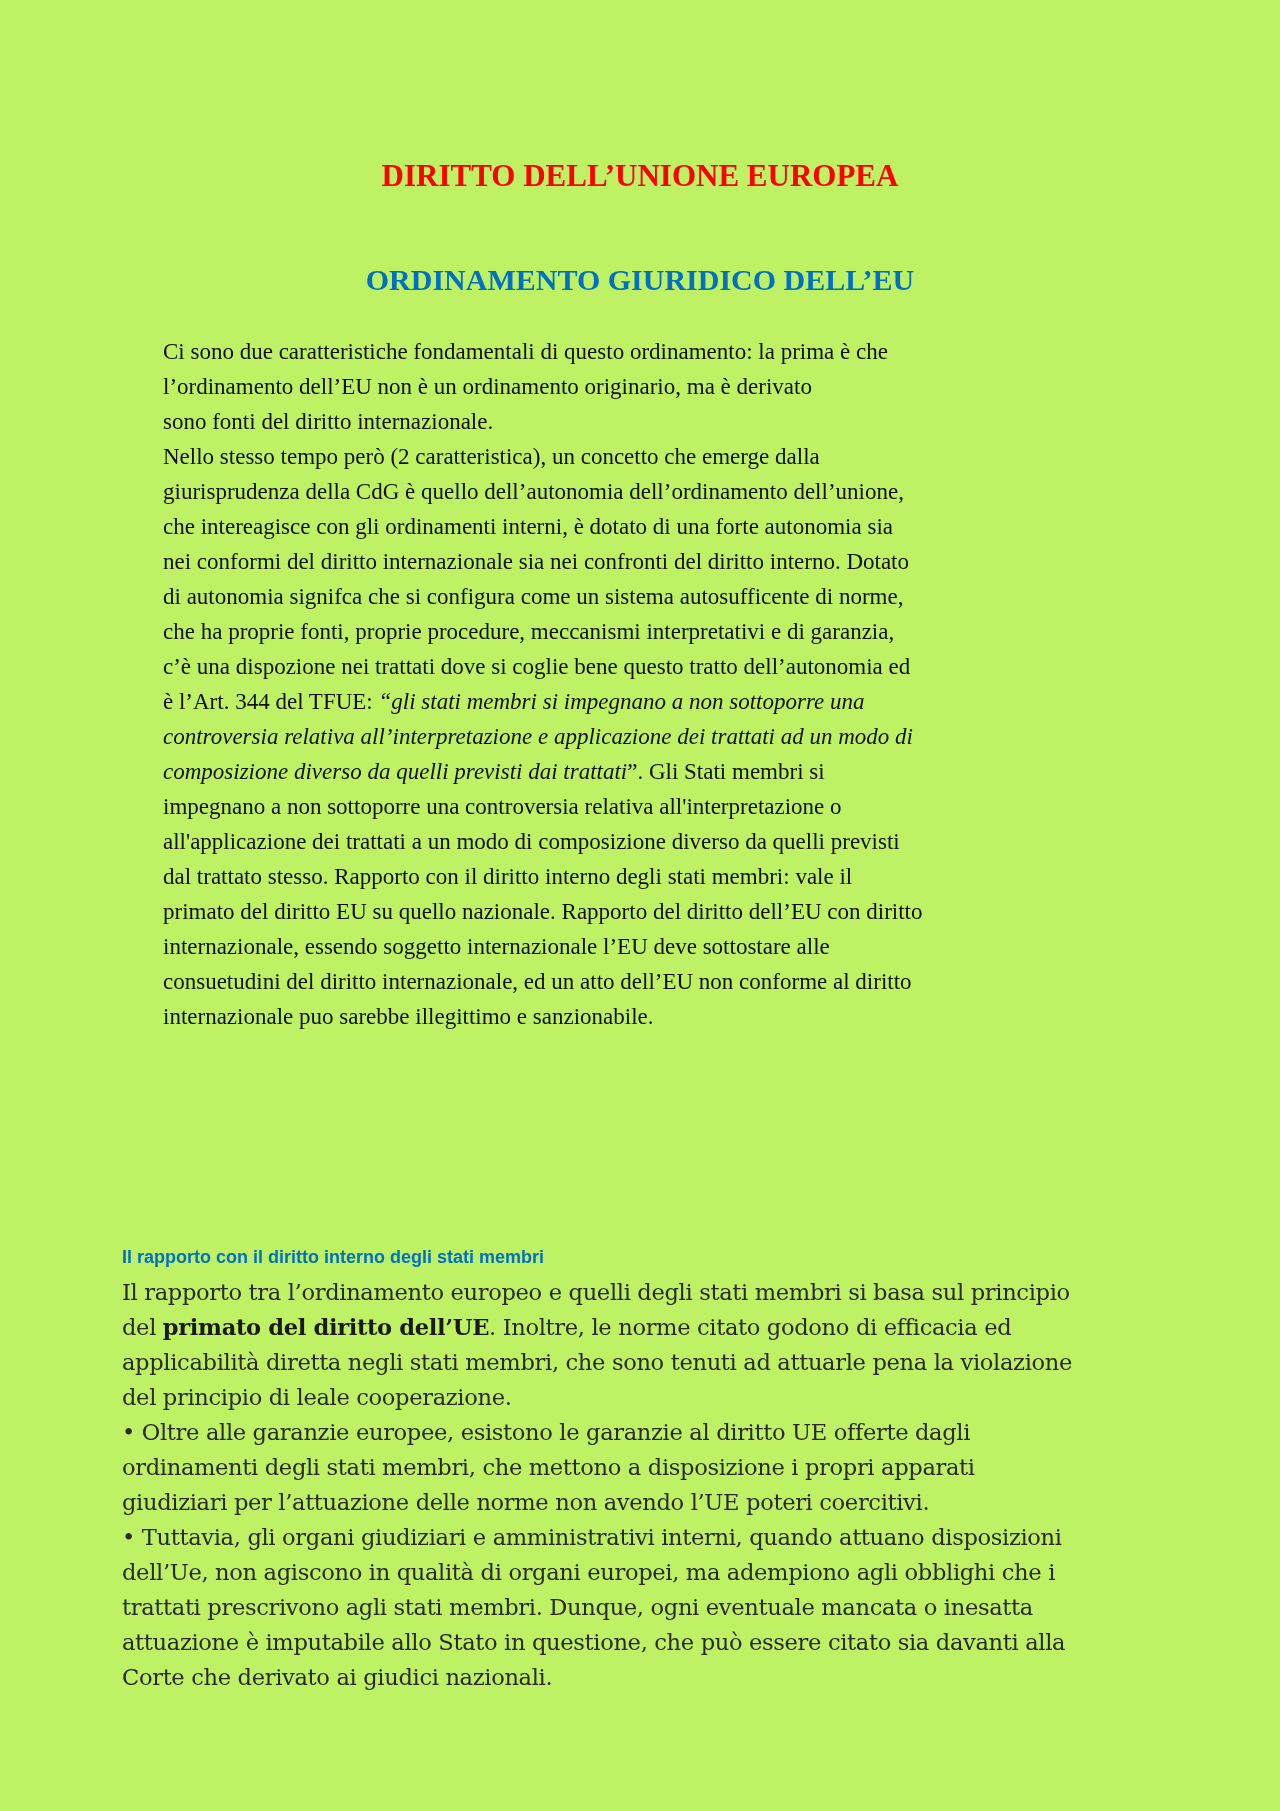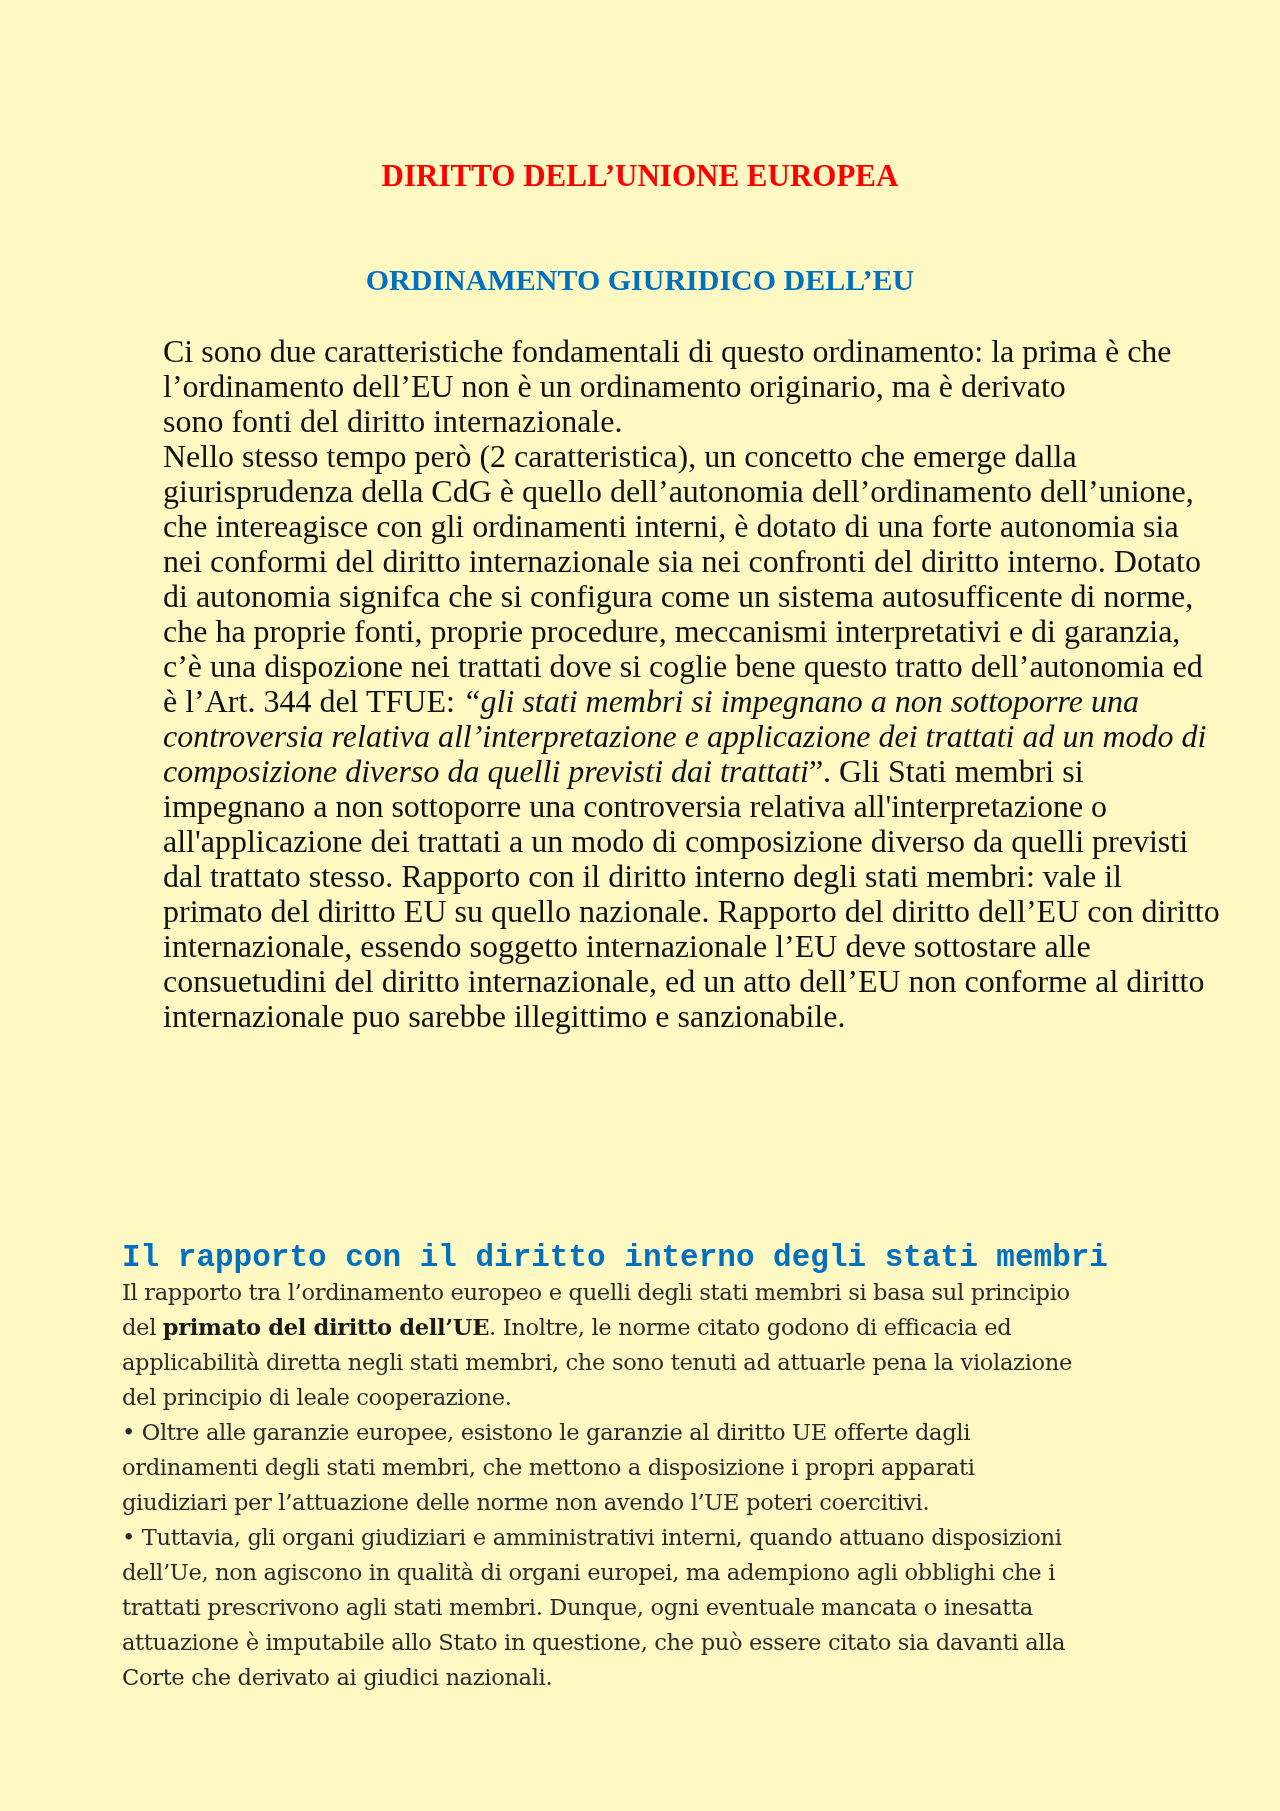--- a/index.html
+++ b/index.html
@@ -1,42 +1,42 @@
 <!DOCTYPE html>
 <html><head>
 <meta charset="utf-8">
 <style>
   html, body { margin: 0; padding: 0; background: #ffffff; }
   body { width: 1280px; height: 1811px; position: relative; overflow: hidden; }
-  .page { position: absolute; left: 0; top: 0; width: 1280px; height: 1811px; background: #fef9c3; }
+  .page { position: absolute; left: 0; top: 0; width: 1280px; height: 1811px; background: #bef264; }
   .title {
     position: absolute; left: 0; top: 158px; width: 1280px; text-align: center;
     font-family: "Liberation Serif", serif; font-weight: bold; font-size: 31px;
     color: #ff0000; margin: 0; line-height: 36px;
   }
   .subtitle {
     position: absolute; left: 0; top: 265px; width: 1280px; text-align: center;
     font-family: "Liberation Serif", serif; font-weight: bold; font-size: 30px;
     color: #0070c0; margin: 0; line-height: 30px;
   }
   .body1 {
     position: absolute; left: 163px; top: 334px; width: 1020px;
-    font-family: "Liberation Serif", serif; font-size: 32px; line-height: 35px;
+    font-family: "Liberation Serif", serif; font-size: 23px; line-height: 35px;
     color: #111; margin: 0;
   }
   .body1 .line { display: block; white-space: nowrap; }
   .body1 em { font-style: italic; }
   .section2 {
     position: absolute; left: 122px; top: 1240px; width: 1060px;
     font-family: "DejaVu Serif", serif; font-size: 22.6px; line-height: 35px;
     color: #2a2a2a; margin: 0;
   }
   .section2 .heading {
     display: block; white-space: nowrap; color: #0070c0; font-weight: bold;
-    font-family: Liberation Mono, monospace; font-size: 31px;
+    font-family: Liberation Sans, sans-serif; font-size: 18px;
   }
   .section2 .line { display: block; white-space: nowrap; letter-spacing: -0.35px; }
   .section2 b { font-weight: bold; color: #1a1a1a; }
 </style>
 </head>
 <body>
 
 <div class="page">
 
   <h1 class="title">DIRITTO DELL’UNIONE EUROPEA</h1>

